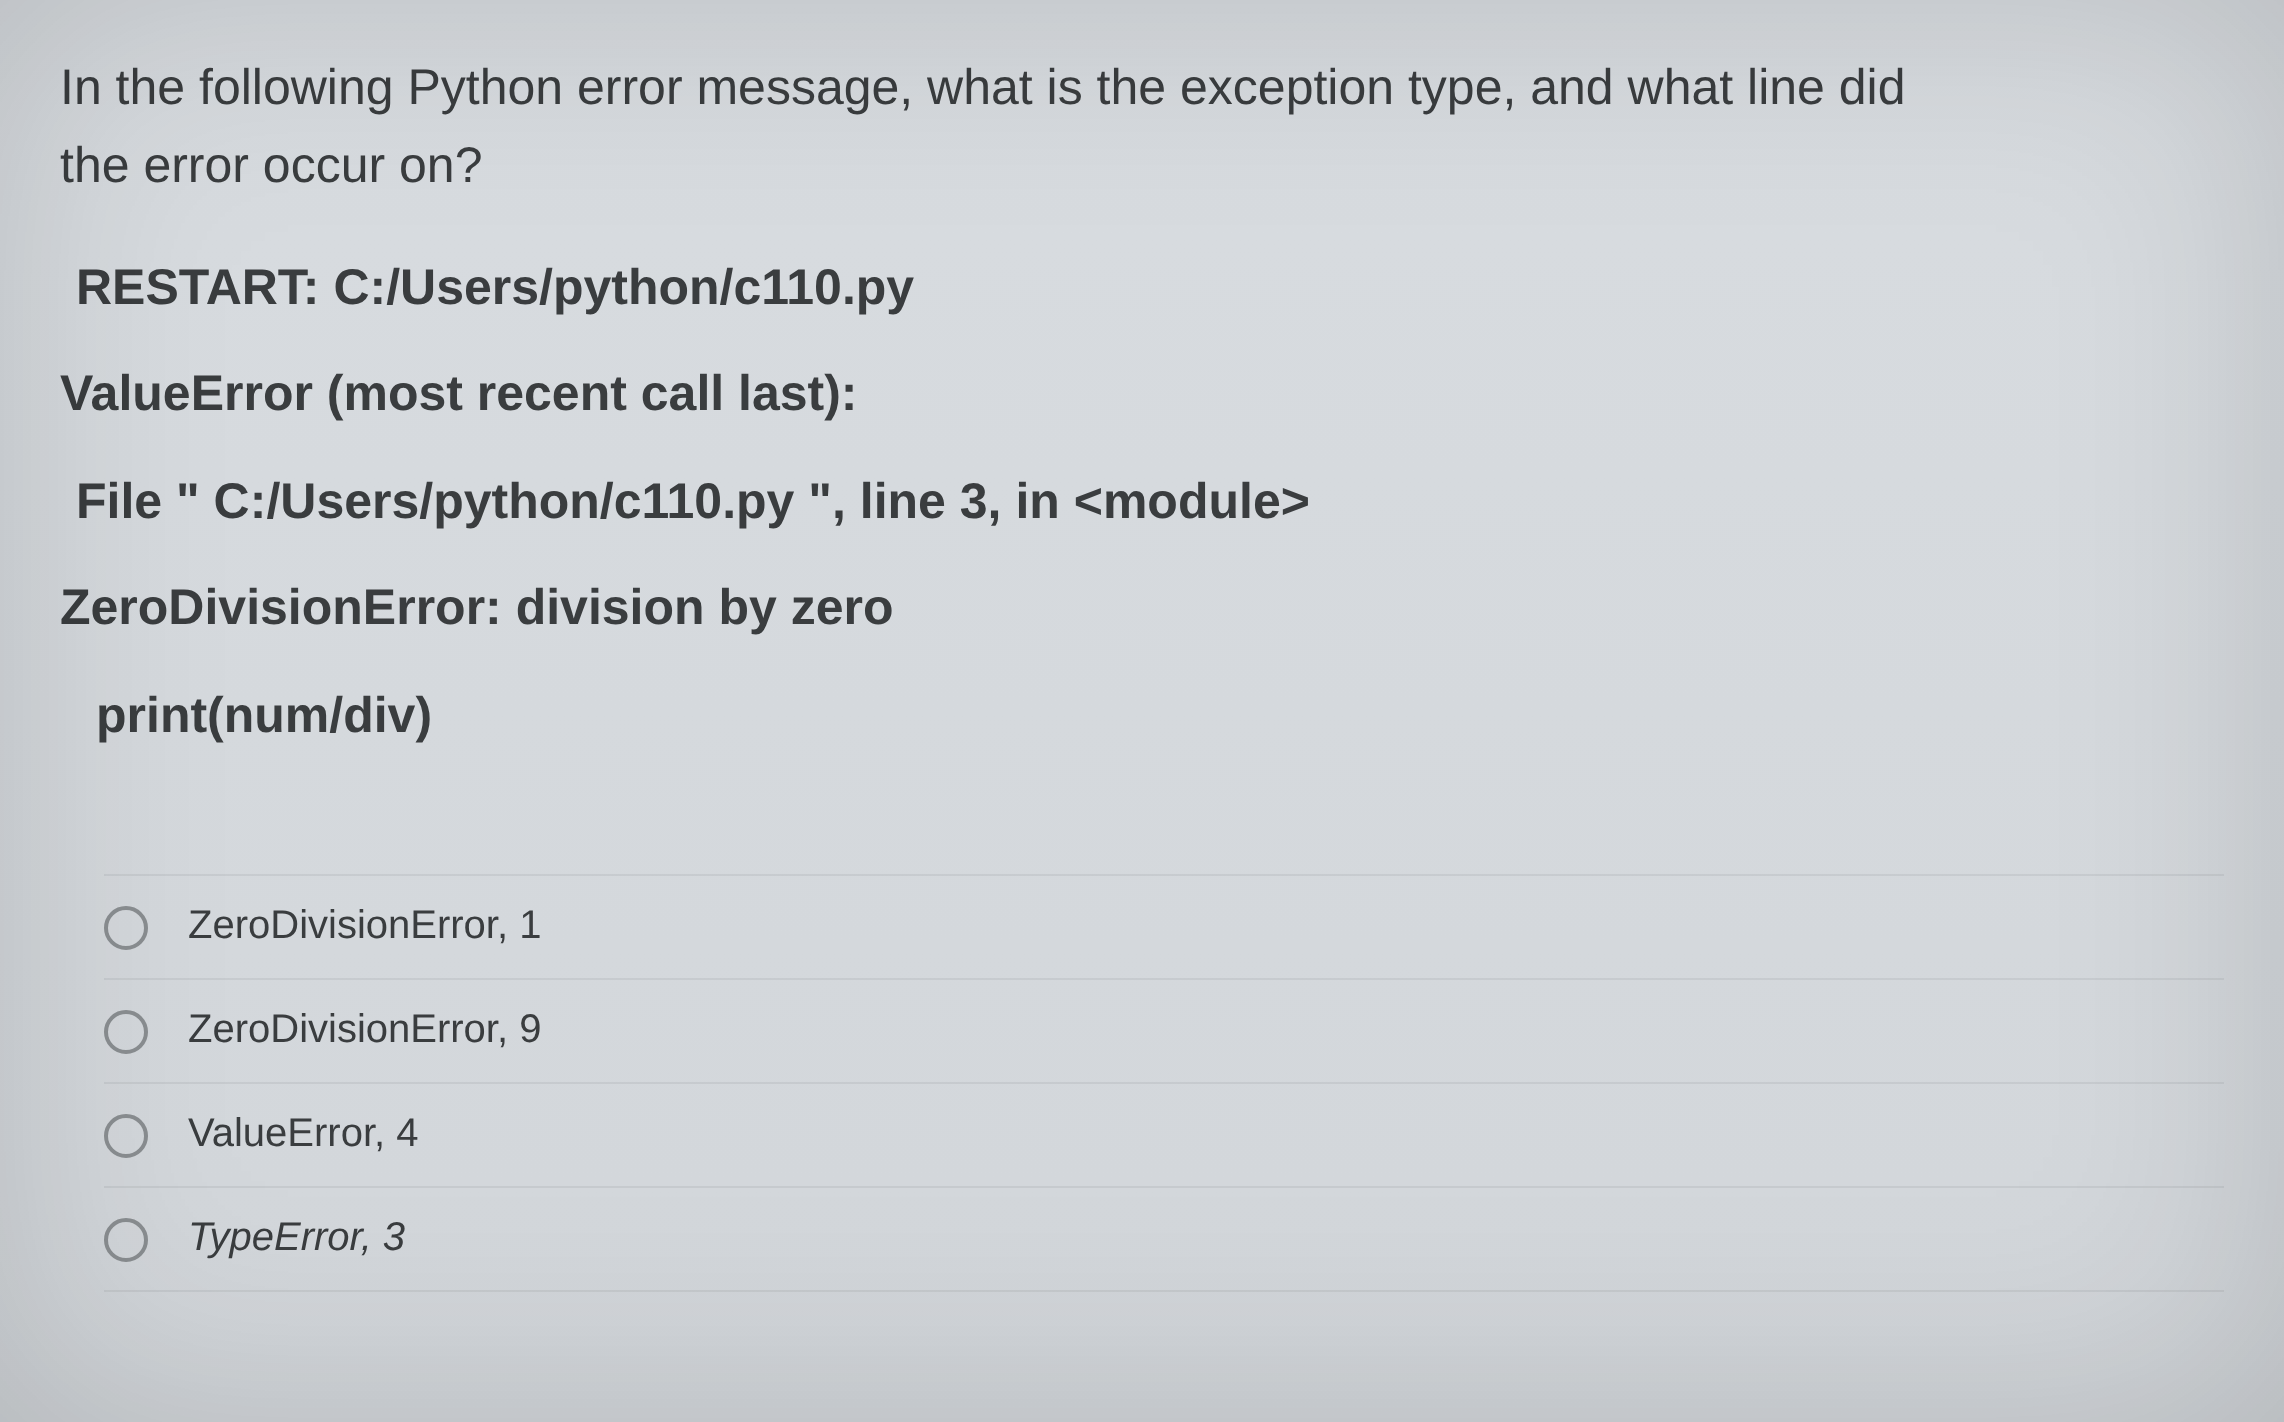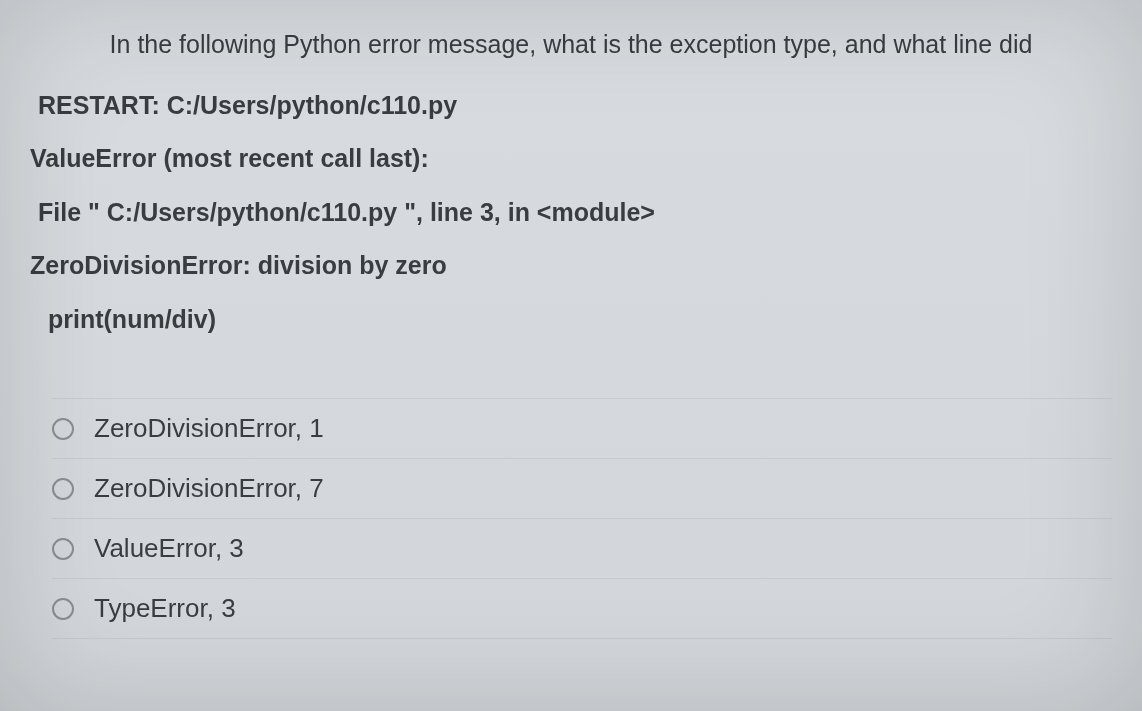--- a/index.html
+++ b/index.html
@@ -13,21 +13,20 @@
       width: 1142px;
       height: 711px;
       padding: 25px 30px;
       color: #3a3d3f;
       font-size: 25px;
       position: relative;
     }
     .question-text {
       line-height: 1.55;
       margin-bottom: 18px;
-      text-align: center;
     }
     .error-block {
       line-height: 1.9;
       margin-bottom: 45px;
     }
     .error-line {
       margin-bottom: 6px;
       font-weight: bold;
     }
     .indent-1 {
@@ -41,72 +40,74 @@
       padding-left: 22px;
     }
     .option-row {
       display: flex;
       align-items: center;
       padding: 14px 0;
       border-top: 1px solid rgba(0,0,0,0.06);
     }
     .option-row:last-child {
       border-bottom: 1px solid rgba(0,0,0,0.06);
+      font-style: italic;
     }
     .radio {
       width: 22px;
       height: 22px;
       border: 2px solid #8a8e91;
       border-radius: 50%;
       margin-right: 20px;
       flex-shrink: 0;
       background: transparent;
       cursor: pointer;
     }
     .option-label {
-      font-size: 26px;
+      font-size: 20px;
       color: #3a3d3f;
     }
     .vignette {
       position: absolute;
       top: 0;
       left: 0;
       right: 0;
       bottom: 0;
       pointer-events: none;
       box-shadow: inset 0 0 120px rgba(0,0,0,0.15);
     }
   </style>
 </head>
 <body>
 
 <div class="question-text">
   <div>In the following Python error message, what is the exception type, and what line did</div>
+  <div>the error occur on?</div>
 </div>
 
 <div class="error-block">
   <div class="error-line indent-1">RESTART: C:/Users/python/c110.py</div>
   <div class="error-line">ValueError (most recent call last):</div>
   <div class="error-line indent-1">File " C:/Users/python/c110.py ", line 3, in &lt;module&gt;</div>
   <div class="error-line">ZeroDivisionError: division by zero</div>
   <div class="error-line indent-2">print(num/div)</div>
 </div>
 
 <div class="options-area">
   <div class="option-row">
     <div class="radio"></div>
     <span class="option-label">ZeroDivisionError, 1</span>
   </div>
   <div class="option-row">
     <div class="radio"></div>
-    <span class="option-label">ZeroDivisionError, 7</span>
+    <span class="option-label">ZeroDivisionError, 9</span>
   </div>
   <div class="option-row">
     <div class="radio"></div>
-    <span class="option-label">ValueError, 3</span>
+    <span class="option-label">ValueError, 4</span>
   </div>
   <div class="option-row">
     <div class="radio"></div>
     <span class="option-label">TypeError, 3</span>
   </div>
 </div>
 
 <div class="vignette"></div>
 
 </body></html>

